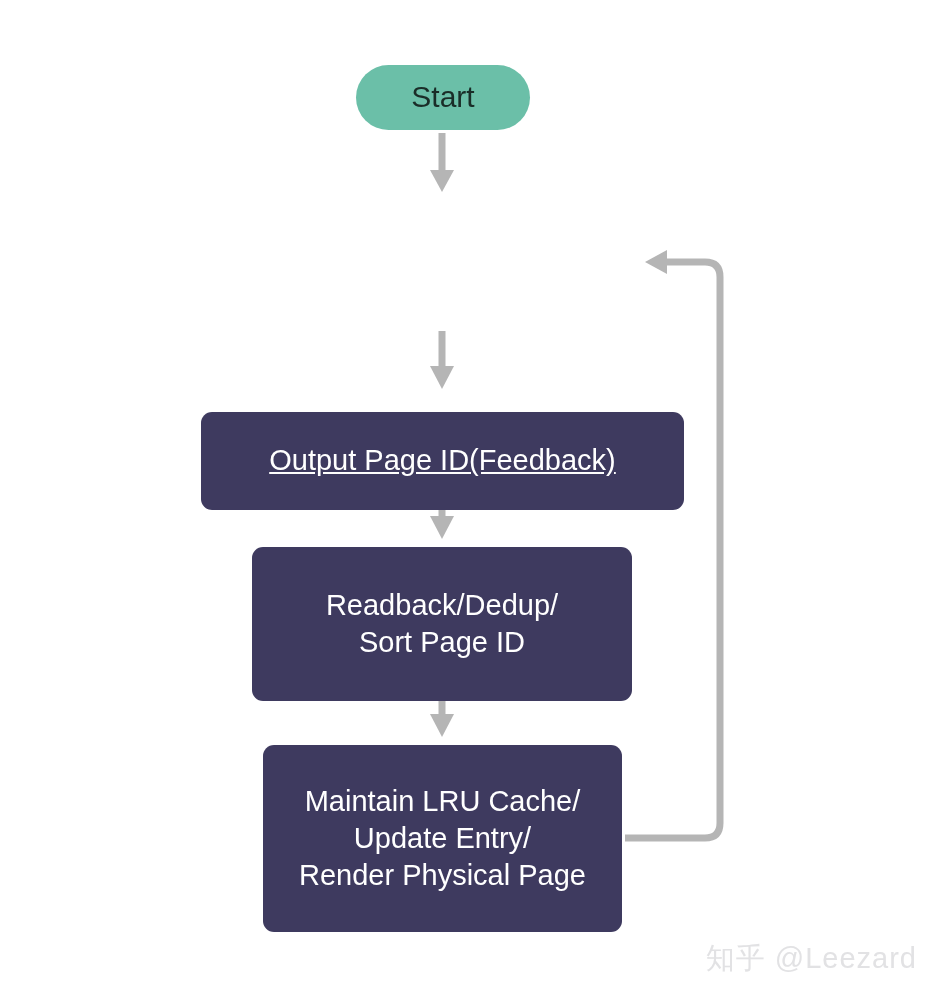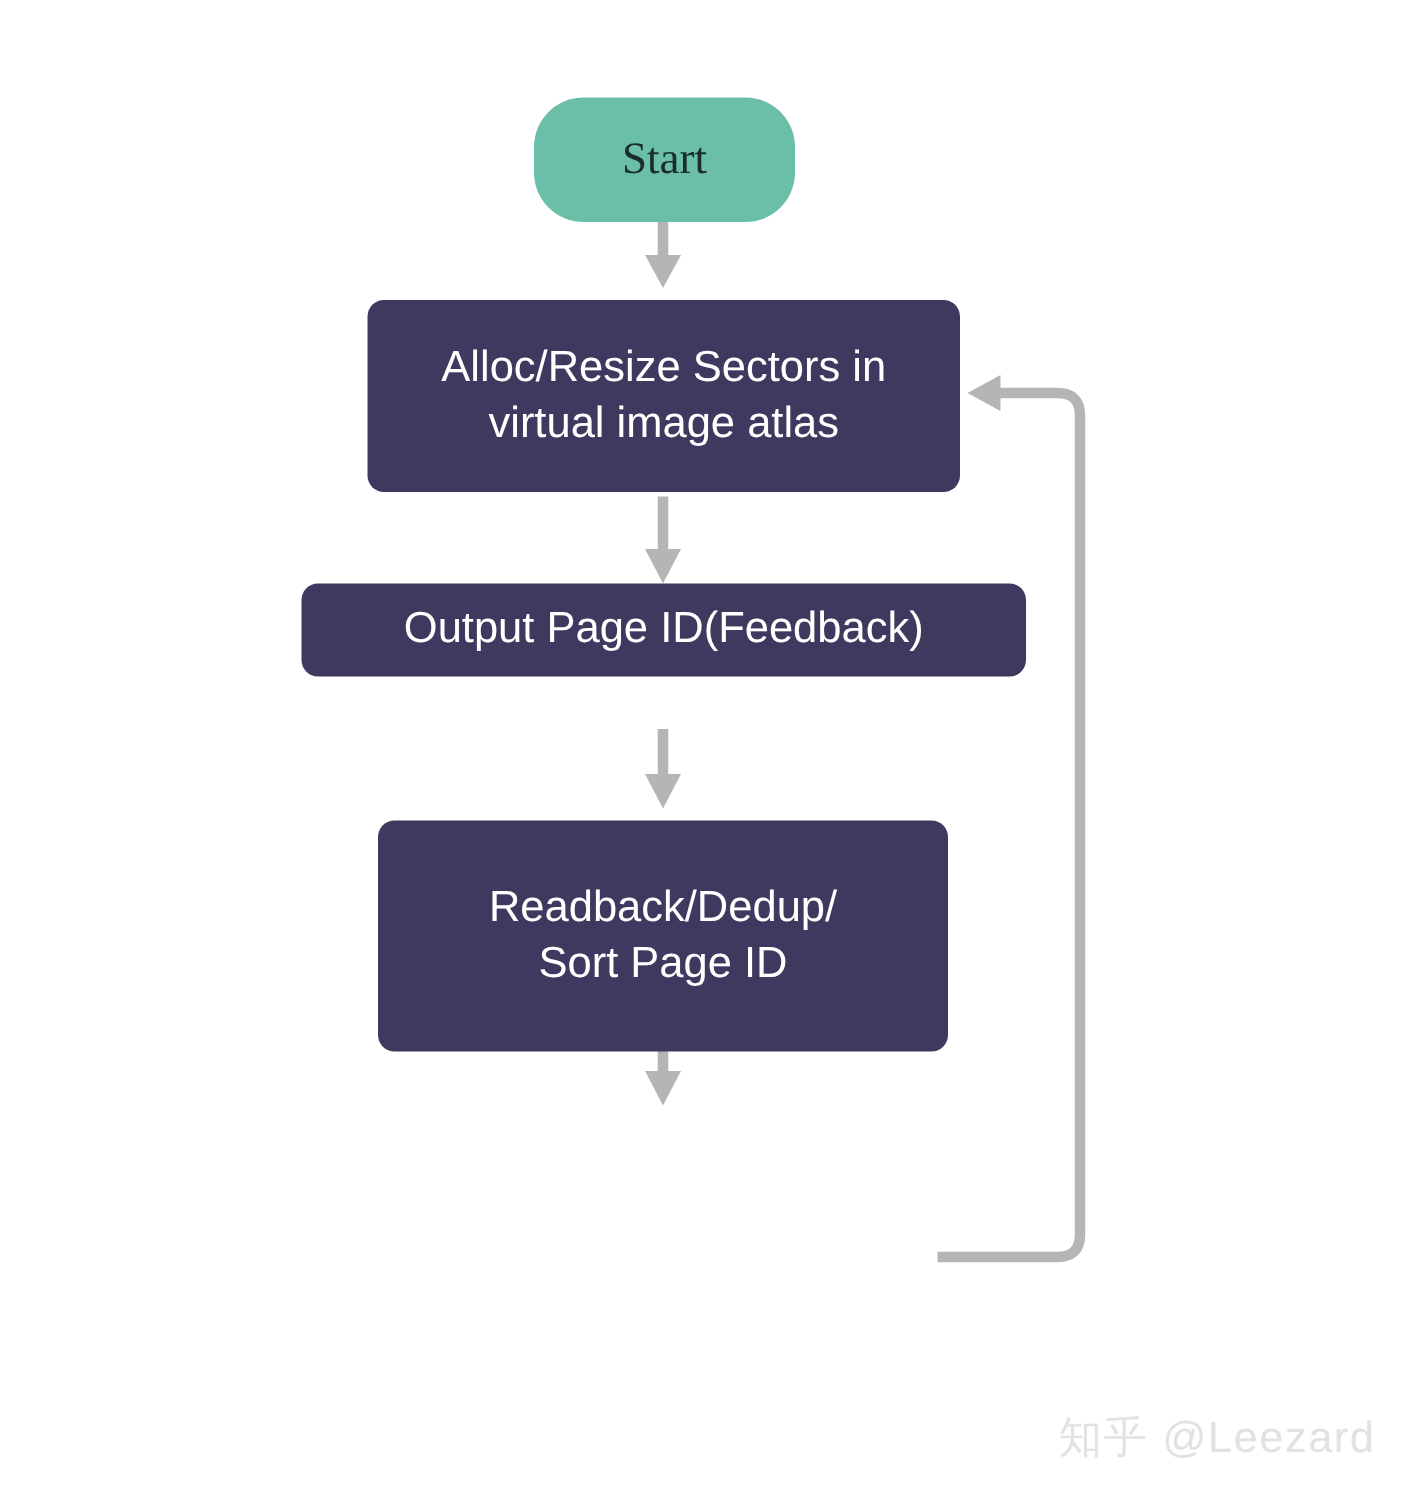--- a/index.html
+++ b/index.html
@@ -38,48 +38,48 @@
     justify-content: center;
     text-align: center;
     box-sizing: border-box;
     line-height: 1.28;
   }
 
   .node-start {
     left: 356px;
     top: 65px;
     width: 174px;
-    height: 83px;
+    height: 65px;
     border-radius: 33px;
     background: #6bbfa8;
     color: #1a2d28;
     font-size: 30px;
-    font-family: Liberation Serif, serif;
   }
 
   .node-process {
     background: #3e3a5f;
     color: #ffffff;
     border-radius: 11px;
     font-size: 29px;
     padding: 4px 14px;
   }
 
   .node-alloc {
     left: 245px;
     top: 200px;
     width: 395px;
     height: 128px;
   }
 
   .node-output {
     left: 201px;
-    top: 389px;
+    top: 412px;
     width: 483px;
-    height: 62px;
+    height: 98px;
+    text-decoration: underline;
   }
 
   .node-readback {
     left: 252px;
     top: 547px;
     width: 380px;
     height: 154px;
   }
 
   .node-maintain {
@@ -134,30 +134,31 @@
     <g>
       <path d="M 625 838 L 705 838 Q 720 838 720 823 L 720 277 Q 720 262 705 262 L 665 262" fill="none" stroke="#b5b5b5" stroke-width="7" stroke-linecap="butt" stroke-linejoin="round"></path>
       <polygon points="667,250 667,274 645,262" fill="#b5b5b5"></polygon>
     </g>
   </svg>
 
   <div class="node node-start">
     <span class="node-label">Start</span>
   </div>
 
-  <div class="node node-process node-alloc">
-    <span class="node-label">Alloc/Resize Sectors in
-virtual image atlas</span>
-  </div>
 
   <div class="node node-process node-output">
     <span class="node-label">Output Page ID(Feedback)</span>
   </div>
 
   <div class="node node-process node-readback">
     <span class="node-label">Readback/Dedup/
 Sort Page ID</span>
   </div>
 
+  <div class="node node-process node-maintain">
+    <span class="node-label">Maintain LRU Cache/
+Update Entry/
+Render Physical Page</span>
+  </div>
 
   <div class="watermark">知乎 @Leezard</div>
 
 </div>
 
 </body></html>

